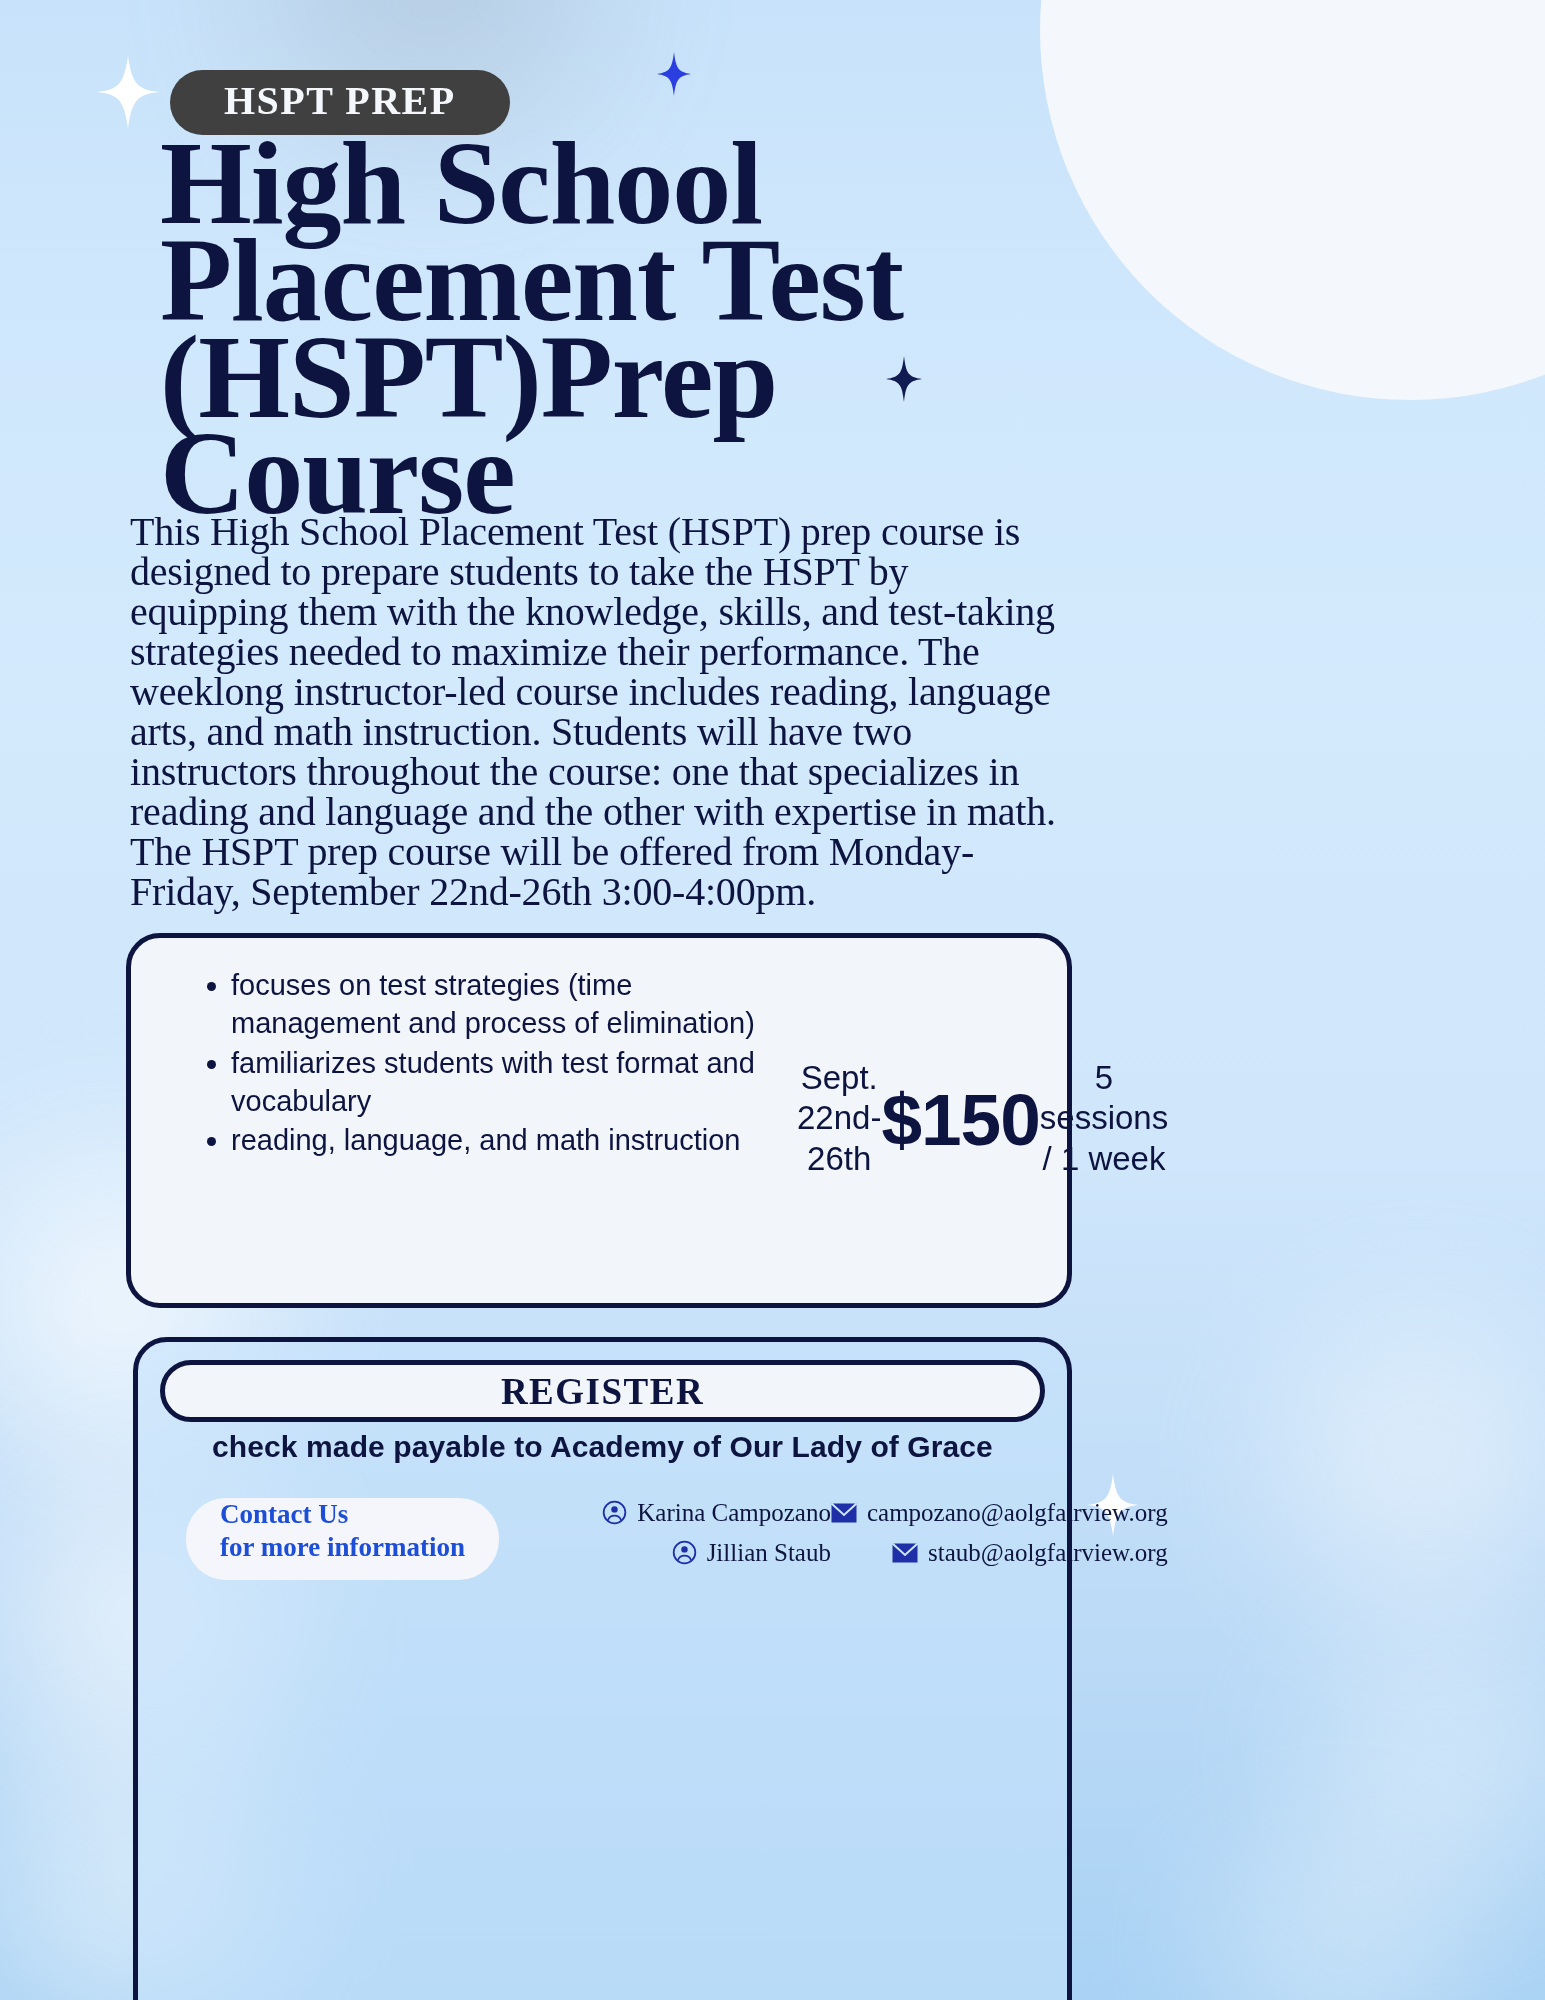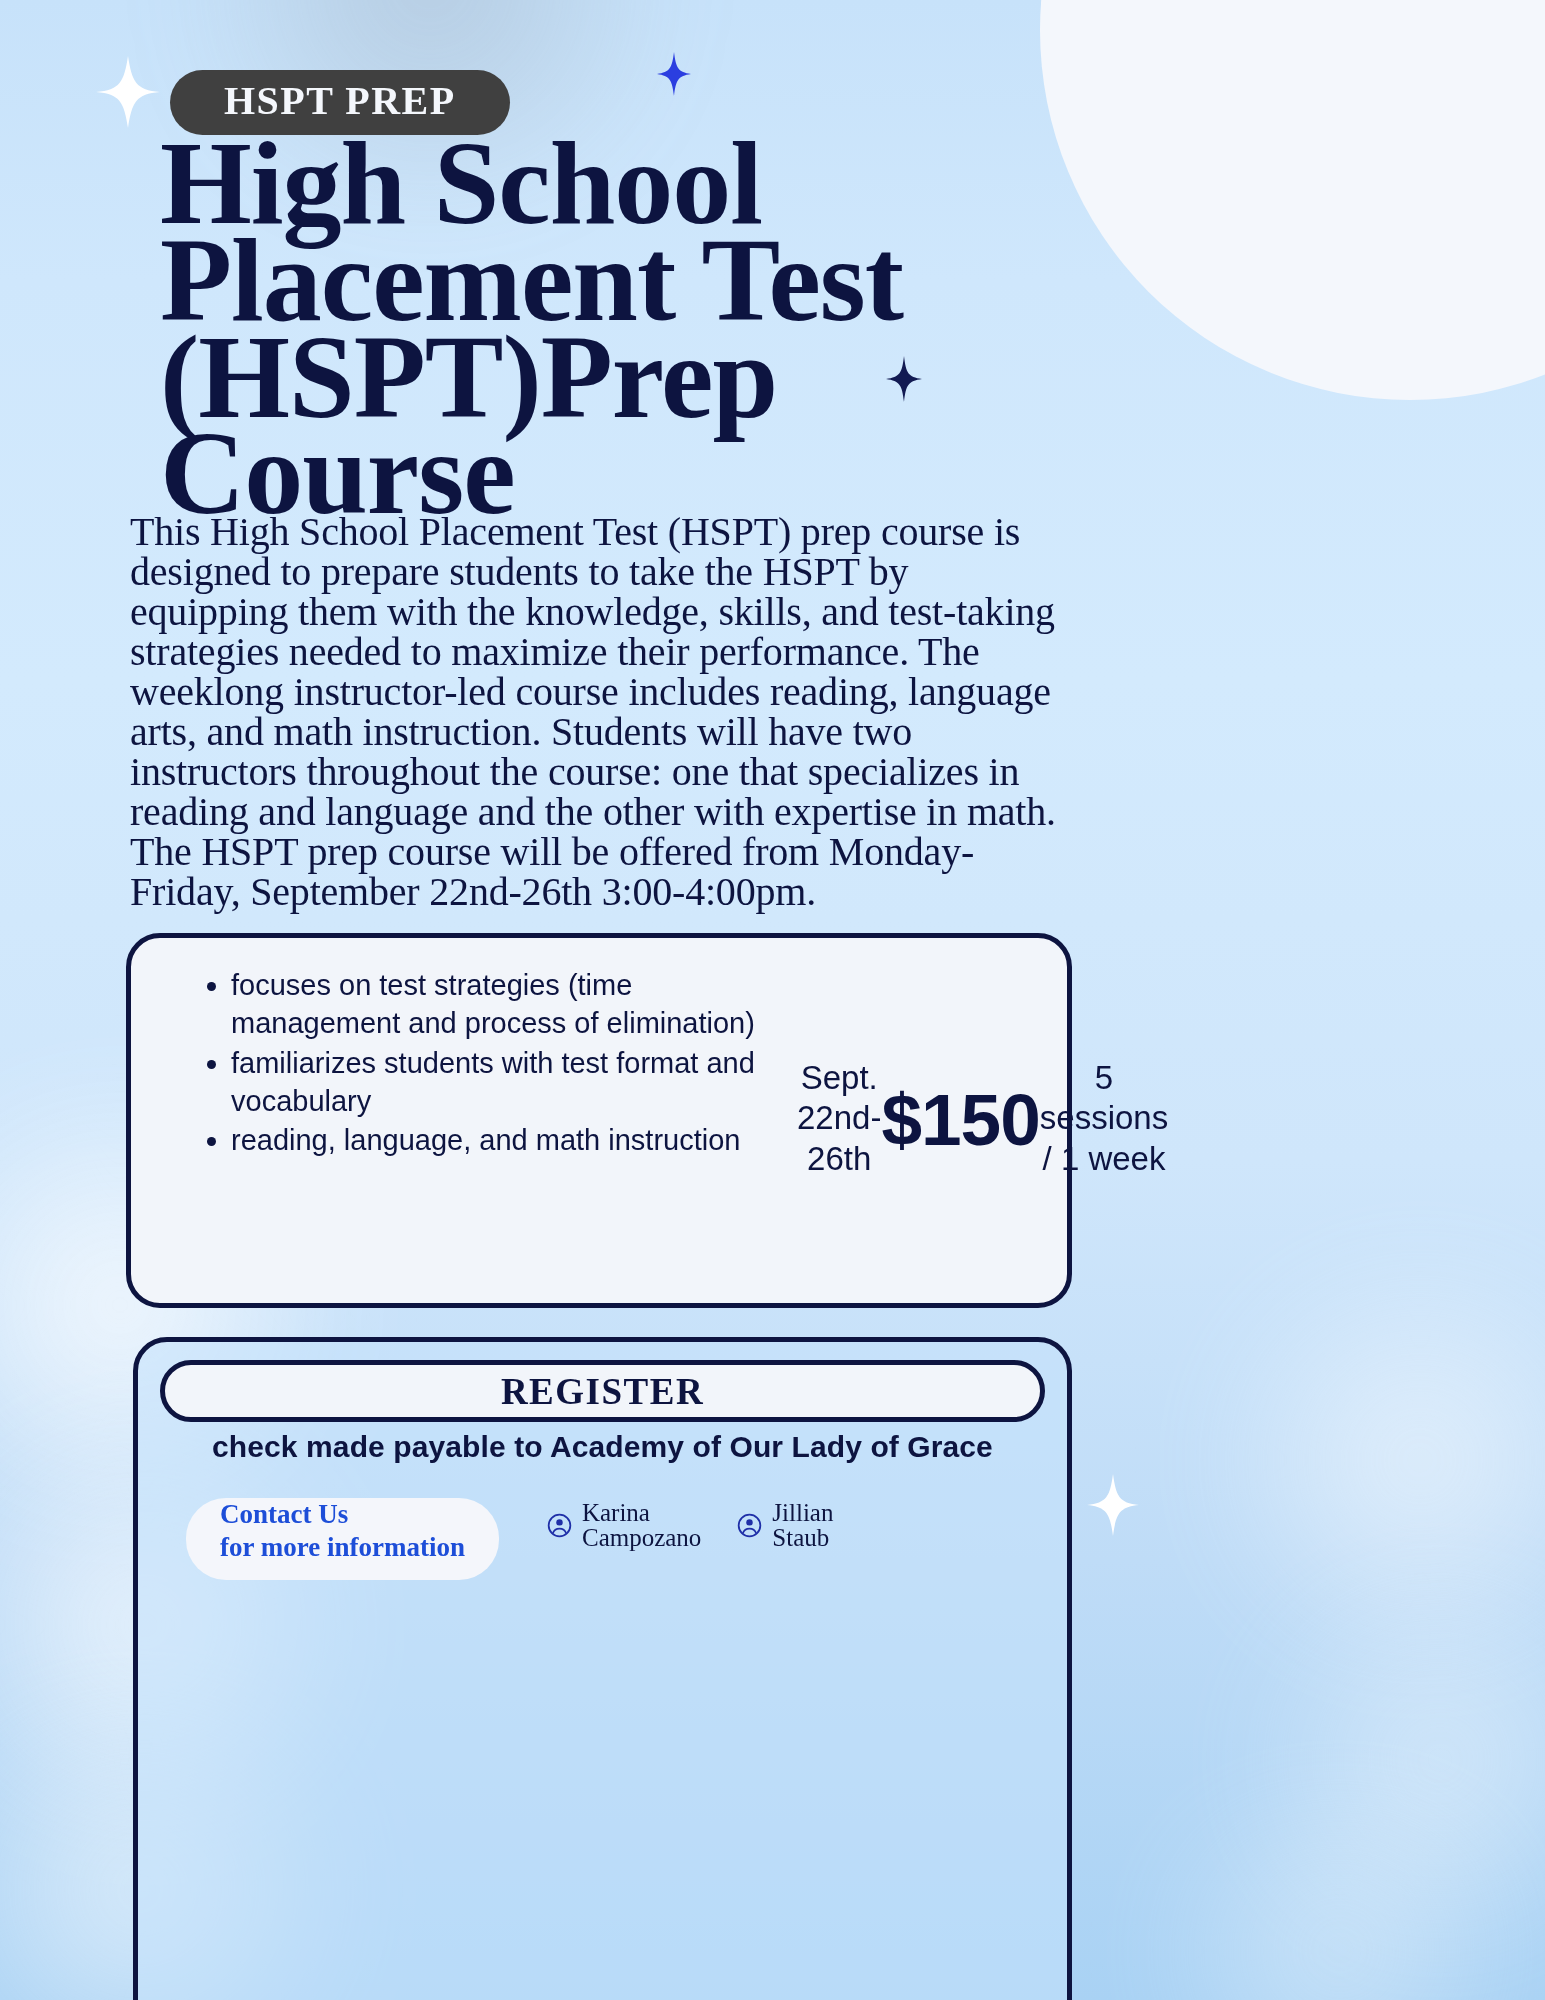--- a/index.html
+++ b/index.html
@@ -242,21 +242,21 @@
     font-size: 27px;
     line-height: 1.22;
     margin-top: 6px;
   }
   .contact-cols {
     display: flex;
     flex: 1;
     padding-left: 48px;
     padding-top: 8px;
   }
-  .contact-col { display: flex; flex-direction: row; gap: 36px; }
+  .contact-col { display: flex; flex-direction: column; gap: 15px; align-items: flex-end; }
   .contact-col.names  { flex: 0 0 284px; }
   .contact-col.emails { flex: 1; }
 
   .contact-item {
     display: flex;
     align-items: center;
     gap: 10px;
     color: #0d1440;
     font-family: "Liberation Serif", serif;
     font-size: 25px;
@@ -374,20 +374,40 @@
                 <svg width="25" height="25" viewBox="0 0 24 24">
                   <circle cx="12" cy="12" r="10.4" fill="none" stroke="#1f2fa8" stroke-width="1.7"></circle>
                   <circle cx="12" cy="9" r="3.1" fill="#1f2fa8"></circle>
                   <path d="M5.6 19.4a6.8 6.8 0 0 1 12.8 0" fill="none" stroke="#1f2fa8" stroke-width="1.7"></path>
                 </svg>
               </span>
               <span>Jillian Staub</span>
             </div>
           </div>
 
+          <div class="contact-col emails">
+            <div class="contact-item">
+              <span>
+                <svg width="26" height="20" viewBox="0 0 26 20">
+                  <rect x="0.5" y="0.5" width="25" height="19" fill="#1f2fa8"></rect>
+                  <path d="M0.5 0.5 L13 12 L25.5 0.5" fill="none" stroke="#cfe6fb" stroke-width="2"></path>
+                </svg>
+              </span>
+              <span>campozano@aolgfairview.org</span>
+            </div>
+            <div class="contact-item">
+              <span>
+                <svg width="26" height="20" viewBox="0 0 26 20">
+                  <rect x="0.5" y="0.5" width="25" height="19" fill="#1f2fa8"></rect>
+                  <path d="M0.5 0.5 L13 12 L25.5 0.5" fill="none" stroke="#cfe6fb" stroke-width="2"></path>
+                </svg>
+              </span>
+              <span>staub@aolgfairview.org</span>
+            </div>
+          </div>
 
         </div>
       </div>
     </div>
 
   </div>
 
   <div class="bottom-cut"></div>
 </div>
 

